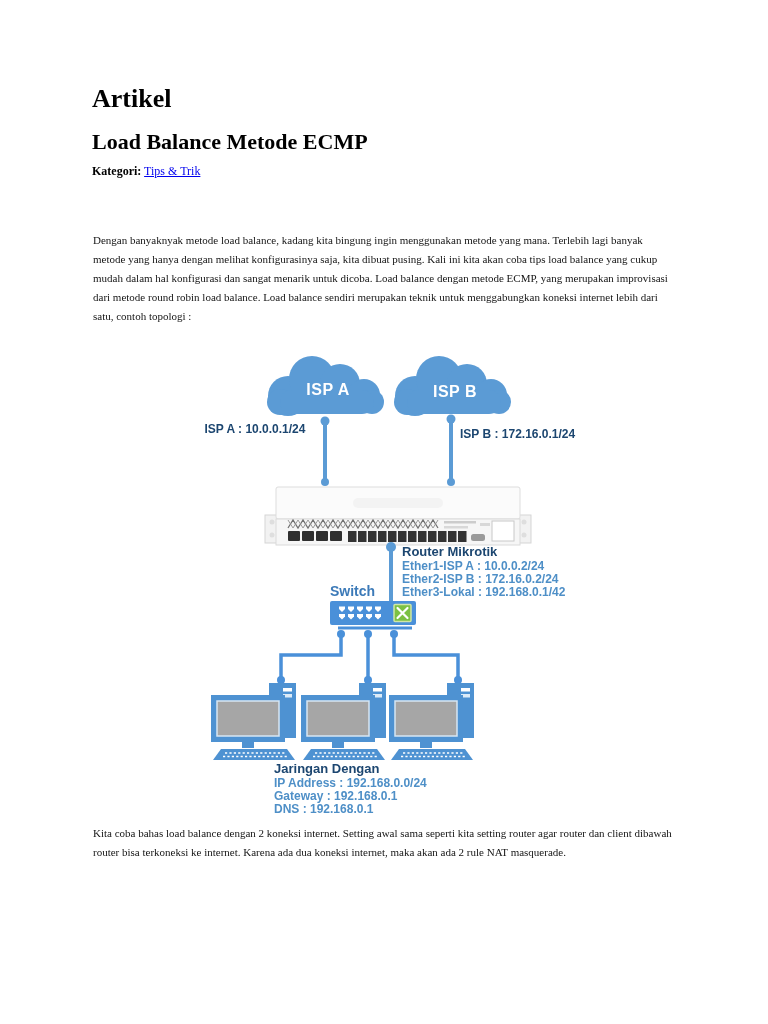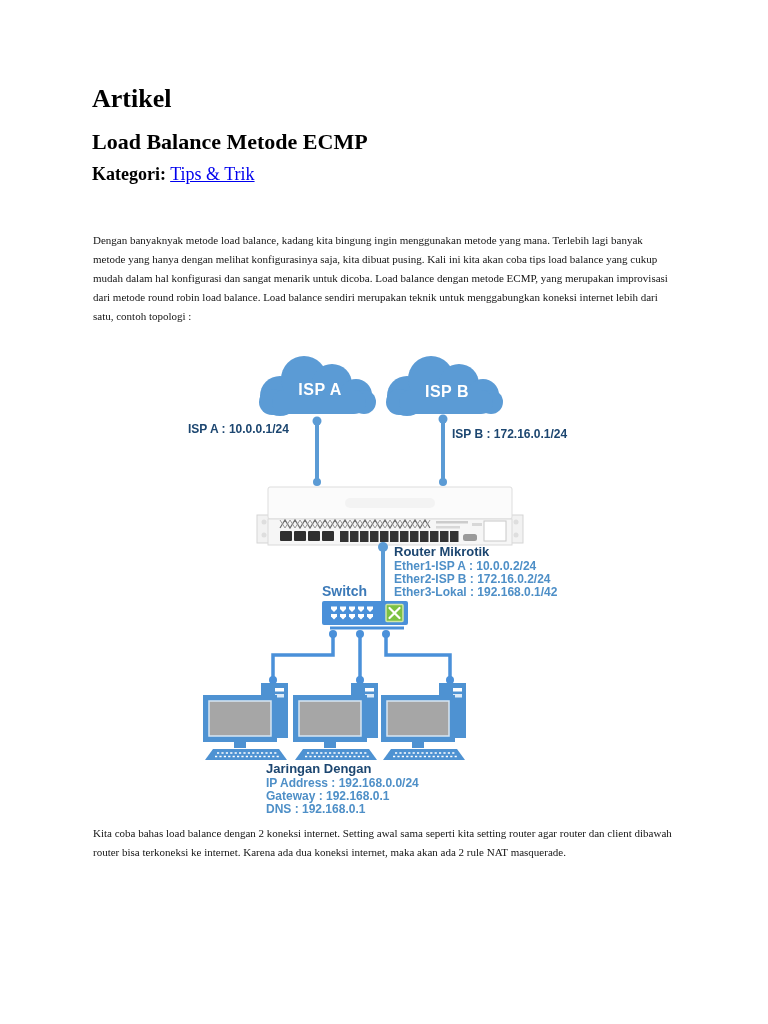--- a/index.html
+++ b/index.html
@@ -9,44 +9,44 @@
     font-family:"Liberation Serif", serif; color:#1a1a1a; overflow:hidden;padding-left:48px;
   }
   .title {
     position:absolute; left:92px; top:84px;
     font-size:26px; font-weight:bold; color:#000;
   }
   .subtitle {
     position:absolute; left:92px; top:129px;
     font-size:22px; font-weight:bold; color:#000;
   }
-  .category { position:absolute; left:92px; top:164px; font-size:18px; }
+  .category { position:absolute; left:92px; top:164px; font-size:12px; }
   .cat-label { font-weight:bold; color:#000; }
   .cat-link { color:#0000ee; text-decoration:underline; cursor:pointer; }
   .para {
     position:absolute; left:93px; width:584px;
     font-size:11px; line-height:19px; color:#141414; text-align:left;
   }
   .para1 { top:231px; }
   .para2 { top:824px; }
 
-  .diagram { position:absolute; left:0; top:355px; width:644px; height:468px; }
+  .diagram { position:absolute; left:8px; top:355px; width:644px; height:468px; }
   .diagram svg { position:absolute; left:0; top:0; }
 
   .dlabel {
     position:absolute; font-family:"Liberation Sans", sans-serif;
     font-weight:bold; white-space:nowrap;
   }
   .cloud-name { width:70px; text-align:center; font-size:16px; color:#ffffff; letter-spacing:.5px; }
   .isp-a-name { left:285px; top:26px; }
   .isp-b-name { left:412px; top:28px; }
   .navy { color:#1c4670;text-align:center; }
   .mblue { color:#4e8fc7; }
   .addr { font-size:12px; }
-  .isp-a-addr { left:188px; top:67px; width:118px; text-align:left; }
+  .isp-a-addr { left:188px; top:67px; width:118px; text-align:center; }
   .isp-b-addr { left:452px; top:72px; }
   .router-title { left:394px; top:189px; font-size:13px; }
   .ether1 { left:394px; top:204px; }
   .ether2 { left:394px; top:217px; }
   .ether3 { left:394px; top:230px; }
   .switch-label { left:322px; top:228px; font-size:14px; color:#3c7ab8; }
   .lan-title { left:266px; top:406px; font-size:13px; }
   .lan-ip  { left:266px; top:421px; }
   .lan-gw  { left:266px; top:434px; }
   .lan-dns { left:266px; top:447px; }

